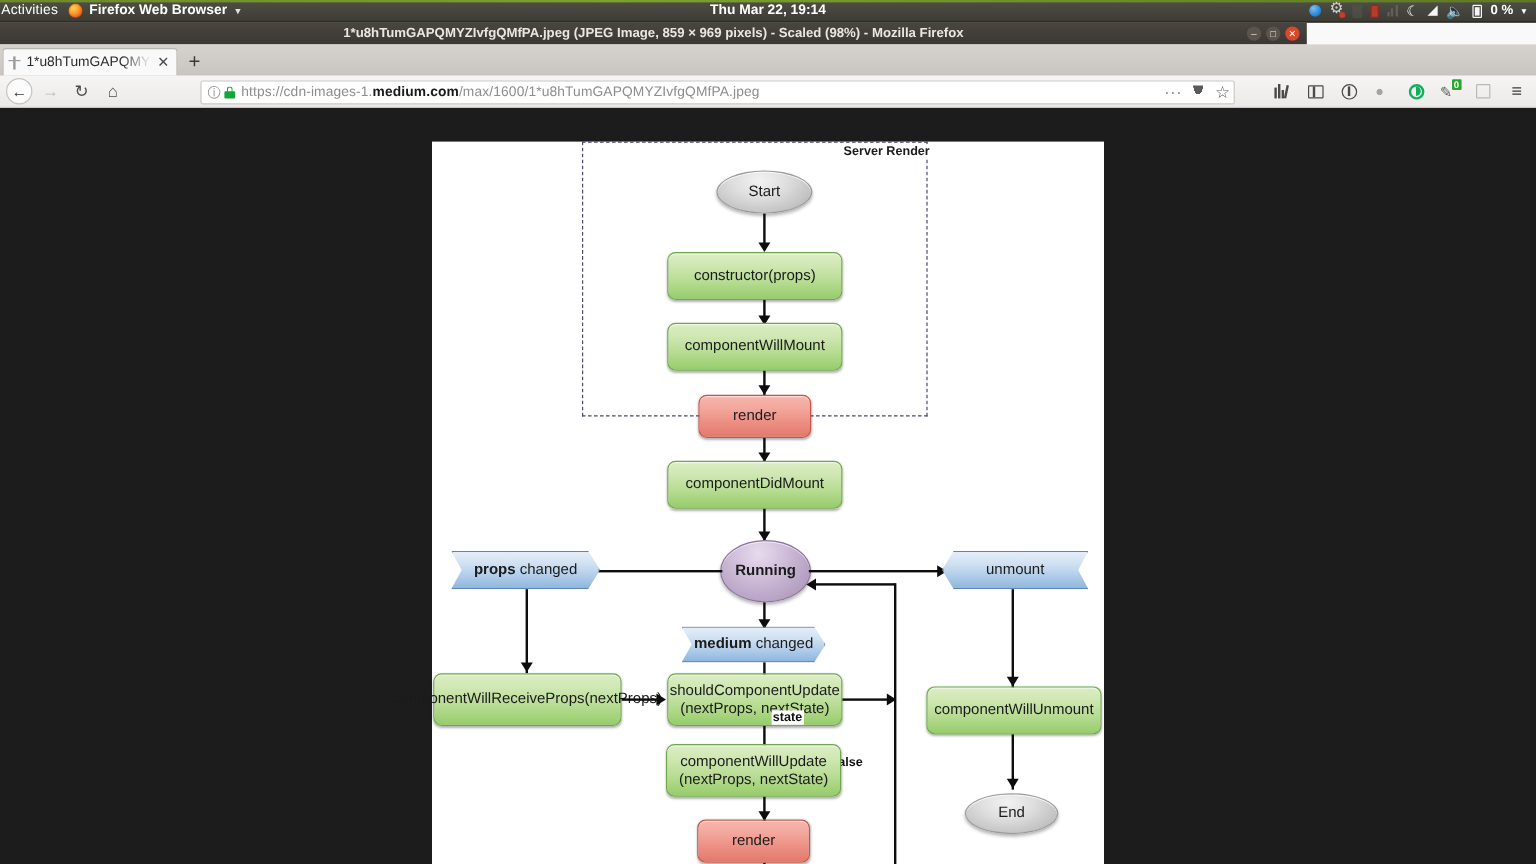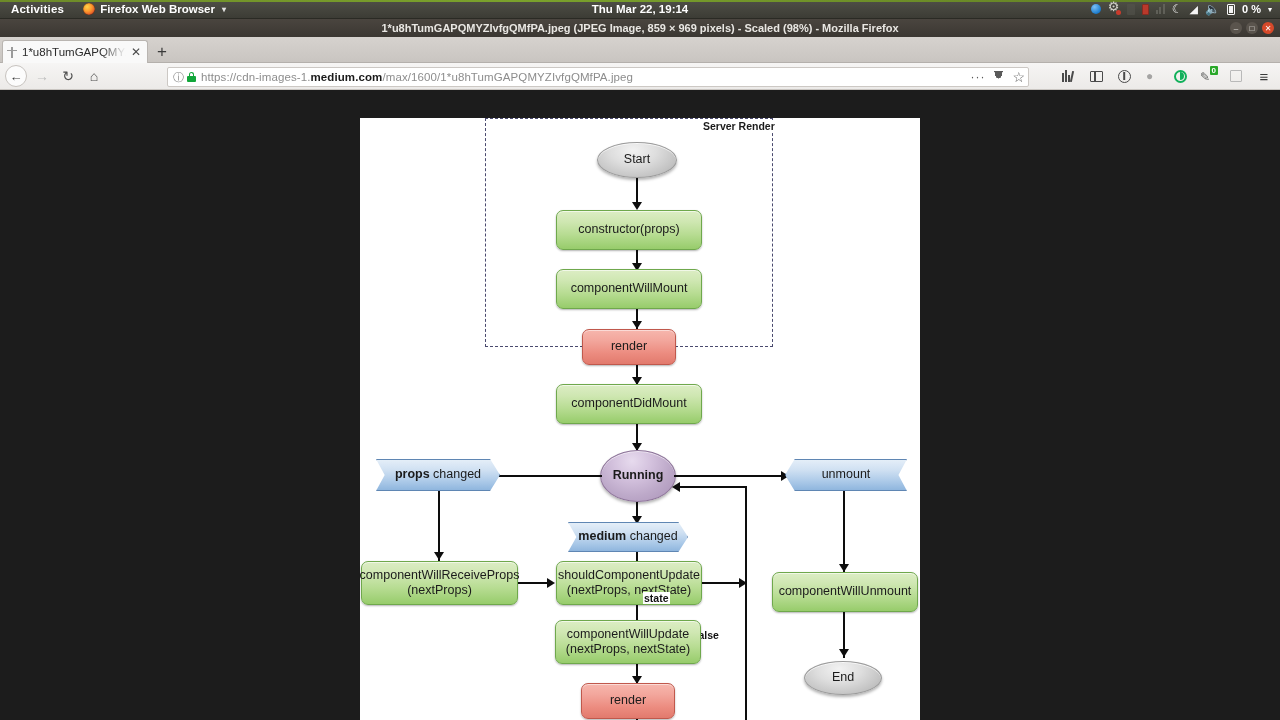--- a/index.html
+++ b/index.html
@@ -16,21 +16,21 @@
     position: absolute; top: 0; left: 0; width: 1280px; height: 19px;
     background: linear-gradient(to bottom, #4f4f47 0%, #3c3c35 100%);
     border-bottom: 1px solid #2a2a24;
     display: flex; align-items: center;
     color: #ffffff; font-size: 11.5px;
   }
   #gnome-bar::before{
     content:""; position:absolute; top:0; left:0; right:0; height:2px;
     background: linear-gradient(to right,#6d8a28,#7ba22c 40%,#5f7a24);
   }
-  .gb-activities { padding: 0 11px; font-weight: bold; letter-spacing:.2px;}
+  .gb-activities { padding: 0 1px; font-weight: normal; letter-spacing:.2px;}
   .gb-app { display:flex; align-items:center; gap:5px; padding: 0 8px; font-weight:bold;}
   .ffox-mini {
     width: 12px; height: 12px; border-radius: 50%;
     background: radial-gradient(circle at 35% 32%, #ffd24a 0%, #ff9d2e 38%, #e8642a 68%, #c23b1d 100%);
     display:inline-block; box-shadow: 0 0 1px #000 inset;
   }
   .gb-caret { font-size: 8px; opacity:.85; margin-left:2px;}
   .gb-clock {
     position:absolute; left:50%; transform:translateX(-50%);
     font-weight:bold; font-size:11.5px;
@@ -65,21 +65,21 @@
   .ti-vol  { font-size:12px; color:#fff; line-height:1;}
   .ti-chg  { width:8px;height:11px;border:1px solid #fff;border-radius:1px; position:relative;}
   .ti-chg::after{content:"";position:absolute;left:1px;right:1px;top:1px;bottom:1px;background:#fff;}
   .gb-pct { font-size:11px; font-weight:bold;}
   .gb-pct-caret{font-size:8px;}
 
   
   #ff-window { position:absolute; top:19px; left:0; width:1280px; height:701px; background:#f9f9f9;}
 
   #ff-titlebar {
-    position:absolute; top:0; left:0; width:1280px; height:18px;
+    position:absolute; top:0; left:0; width:1089px; height:18px;
     background: linear-gradient(to bottom,#4a453f 0%, #3b3732 100%);
     color:#e9e7e3; font-size:11px; display:flex; align-items:center; justify-content:center;
   }
   #ff-titlebar .wtitle{ font-weight:bold; white-space:nowrap;}
   .win-btns{ position:absolute; right:6px; top:3px; display:flex; gap:4px; align-items:center;}
   .wb { width:12px;height:12px;border-radius:50%; display:flex;align-items:center;justify-content:center;
         font-size:8px; color:#e8e5e1; }
   .wb-min{ background:#5a544d;}
   .wb-max{ background:#5a544d;}
   .wb-close{ background:#d6492a; color:#fff;}
@@ -413,21 +413,21 @@
 
       <div class="edge v" style="left:276px; top:384px; height:24px;"></div>
       <div class="arrowhead ah-down" style="left:272px; top:398px;"></div>
 
       <div class="node banner right-point" style="left:208px; top:404px; width:120px; height:30px;">
         <span><b>medium</b><span> changed</span></span>
       </div>
       <div class="edge v" style="left:276px; top:434px; height:40px;"></div>
       <div class="arrowhead ah-down" style="left:272px; top:464px;"></div>
 
-      <div class="node green" style="left:1px; top:443px; width:157px; height:44px; flex-direction:column;">
+      <div class="node green" style="left:1px; top:443px; width:157px; height:44px; flex-direction:row;">
         <span>componentWillReceiveProps</span>
         <span>(nextProps)</span>
       </div>
       <div class="edge h" style="left:158px; top:464px; width:34px;"></div>
       <div class="arrowhead ah-right" style="left:187px; top:460px;"></div>
 
       <div class="node green" style="left:196px; top:443px; width:146px; height:44px; flex-direction:column;">
         <span>shouldComponentUpdate</span>
         <span>(nextProps, nextState)</span>
       </div>

